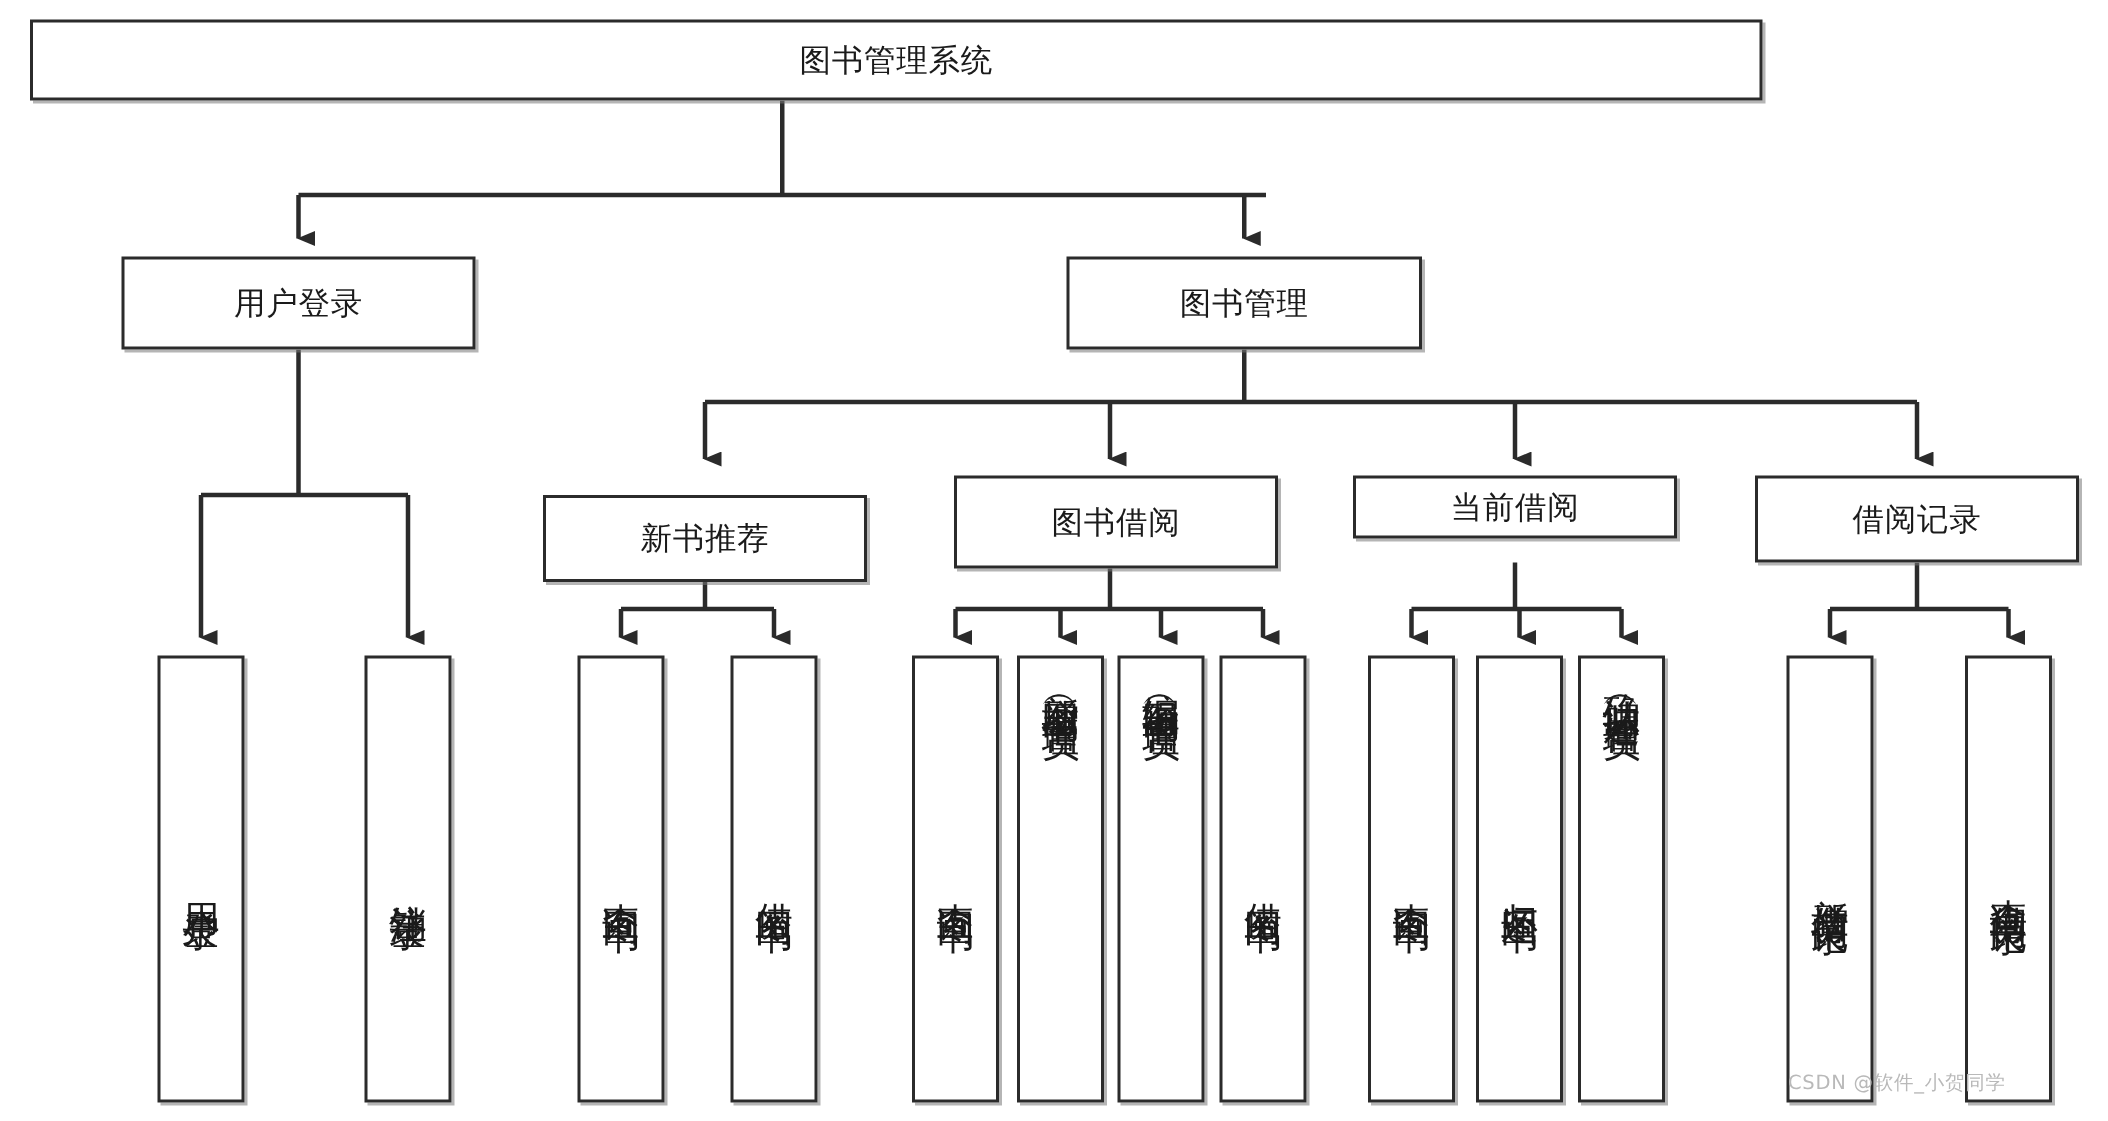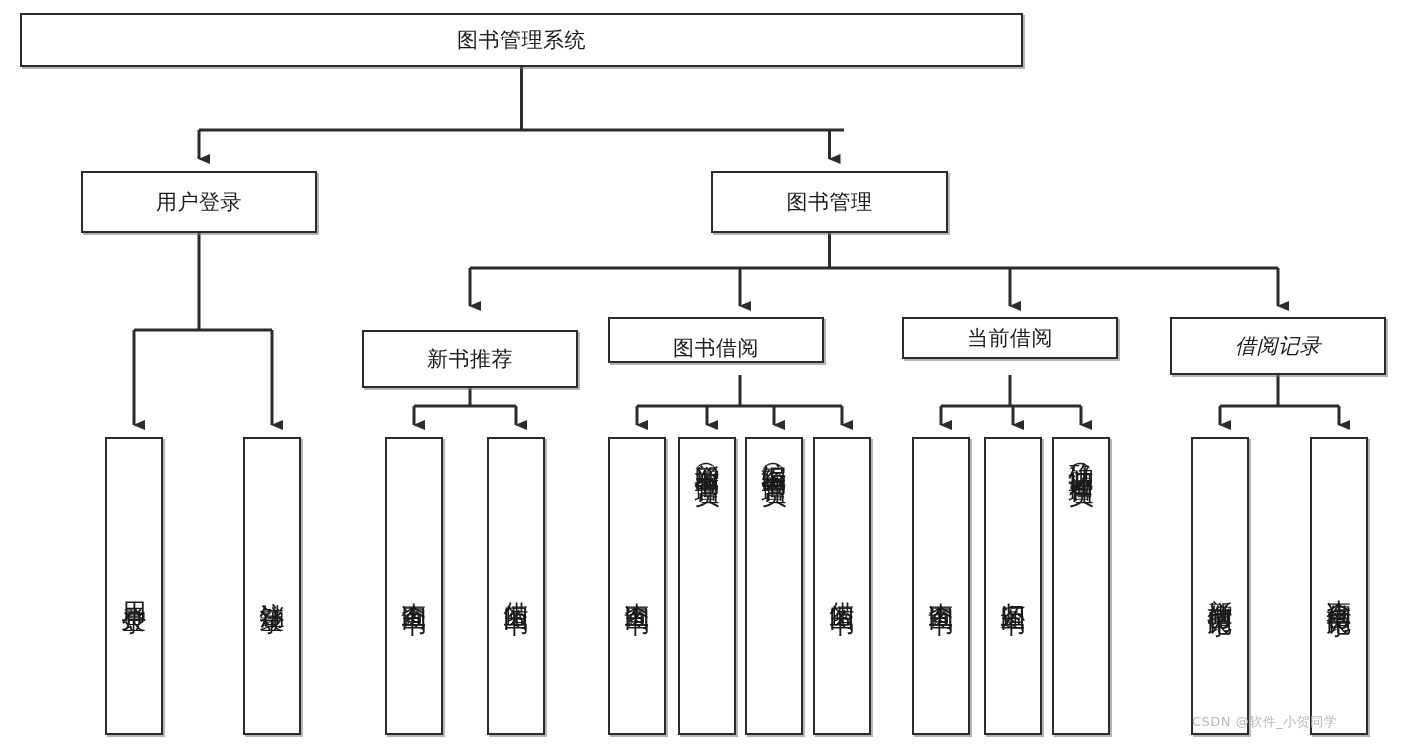--- a/index.html
+++ b/index.html
@@ -125,41 +125,41 @@
       <path d="M1013,406 L1013,425" marker-end="url(#arrowhead)"></path>
       <path d="M1081,406 L1081,425" marker-end="url(#arrowhead)"></path>
 
       <path d="M1278,375 L1278,406"></path>
       <path d="M1220,406 L1339,406"></path>
       <path d="M1220,406 L1220,425" marker-end="url(#arrowhead)"></path>
       <path d="M1339,406 L1339,425" marker-end="url(#arrowhead)"></path>
     </g>
   </svg>
 
-  <div class="node horizontal" id="node-root" style="left:20px; top:13px; width:1003px; height:54px;">
+  <div class="node horizontal" id="node-root" style="left:20px; top:13px; width:1155px; height:54px;">
     <span class="node-label">图书管理系统</span>
   </div>
 
   <div class="node horizontal" style="left:81px; top:171px; width:236px; height:62px;">
     <span class="node-label">用户登录</span>
   </div>
   <div class="node horizontal" style="left:711px; top:171px; width:237px; height:62px;">
     <span class="node-label">图书管理</span>
   </div>
 
   <div class="node horizontal" style="left:362px; top:317px; width:216px; height:58px;margin-top:13px;">
     <span class="node-label">新书推荐</span>
   </div>
-  <div class="node horizontal" style="left:608px; top:317px; width:216px; height:46px;align-items:flex-end;">
+  <div class="node horizontal" style="left:636px; top:317px; width:216px; height:62px;">
     <span class="node-label">图书借阅</span>
   </div>
   <div class="node horizontal" style="left:902px; top:317px; width:216px; height:42px;">
     <span class="node-label">当前借阅</span>
   </div>
-  <div class="node horizontal" style="left:1170px; top:317px; width:216px; height:58px;font-style:italic;">
+  <div class="node horizontal" style="left:1170px; top:317px; width:216px; height:58px;">
     <span class="node-label">借阅记录</span>
   </div>
 
   <div class="node vertical centered" style="left:105px; top:437px; width:58px; height:298px;">
     <span class="node-label">用户登录</span>
   </div>
   <div class="node vertical centered" style="left:243px; top:437px; width:58px; height:298px;">
     <span class="node-label">注销登录</span>
   </div>
 

